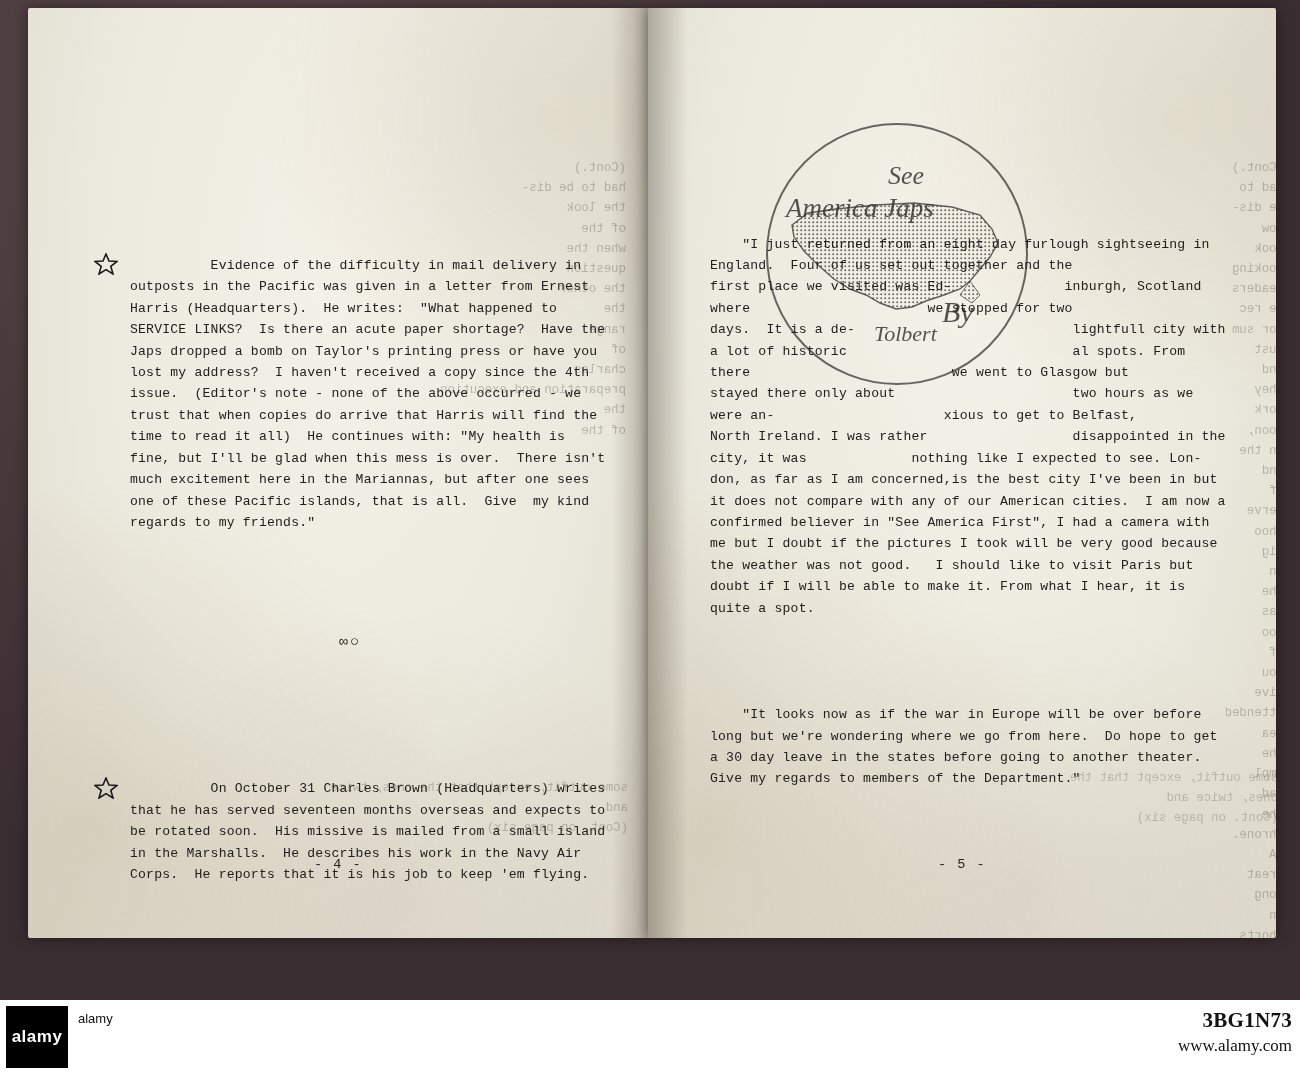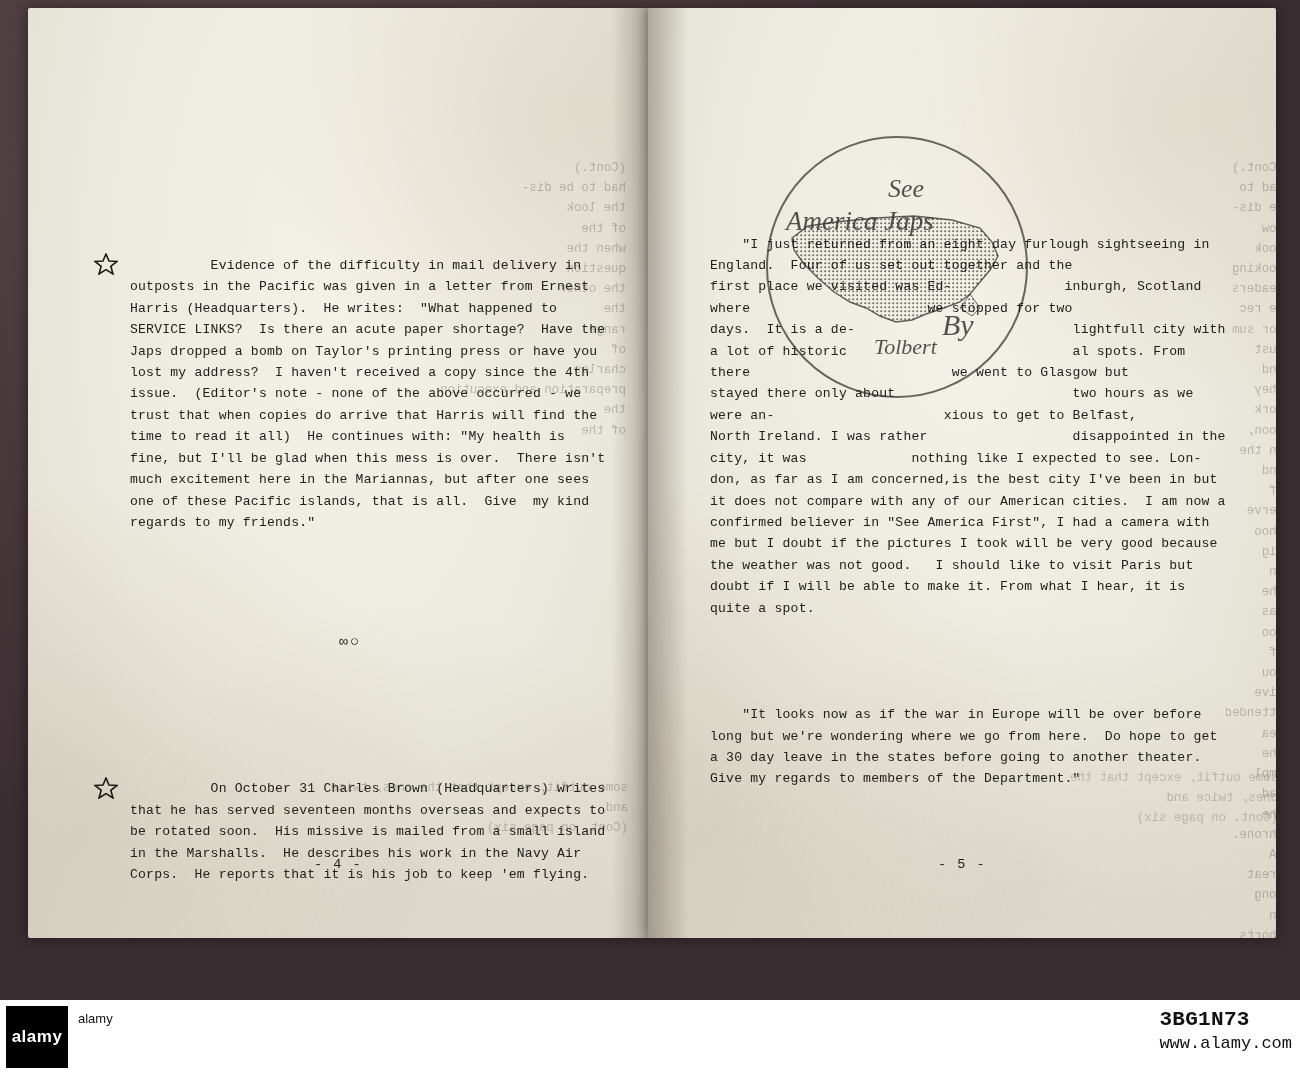--- a/index.html
+++ b/index.html
@@ -181,21 +181,21 @@
     left: 380px;
     top: 760px;
     width: 250px;
     color: rgba(70,62,55,0.26);
   }
 
   
   #stamp {
     position: absolute;
     left: 118px;
-    top: 128px;
+    top: 115px;
     width: 262px;
     height: 262px;
     pointer-events: none;
     opacity: 0.88;
   }
   #stamp .ring {
     position: absolute;
     inset: 0;
     border: 2.5px solid rgba(40,38,36,0.78);
     border-radius: 50%;
@@ -248,22 +248,22 @@
     margin: 10px 0 0 10px;
     font-family: "Liberation Sans", sans-serif;
     font-size: 13px;
     color: #111;
     line-height: 17px;
   }
   #alamy-id {
     position: absolute;
     right: 8px;
     top: 8px;
-    text-align: left;
-    font-family: Liberation Mono, monospace;
+    text-align: right;
+    font-family: Liberation Serif, serif;
   }
   #alamy-id .code {
     font-size: 21px;
     font-weight: bold;
     color: #111;
     letter-spacing: 0.3px;
   }
   #alamy-id .url {
     font-size: 17px;
     color: #111;

